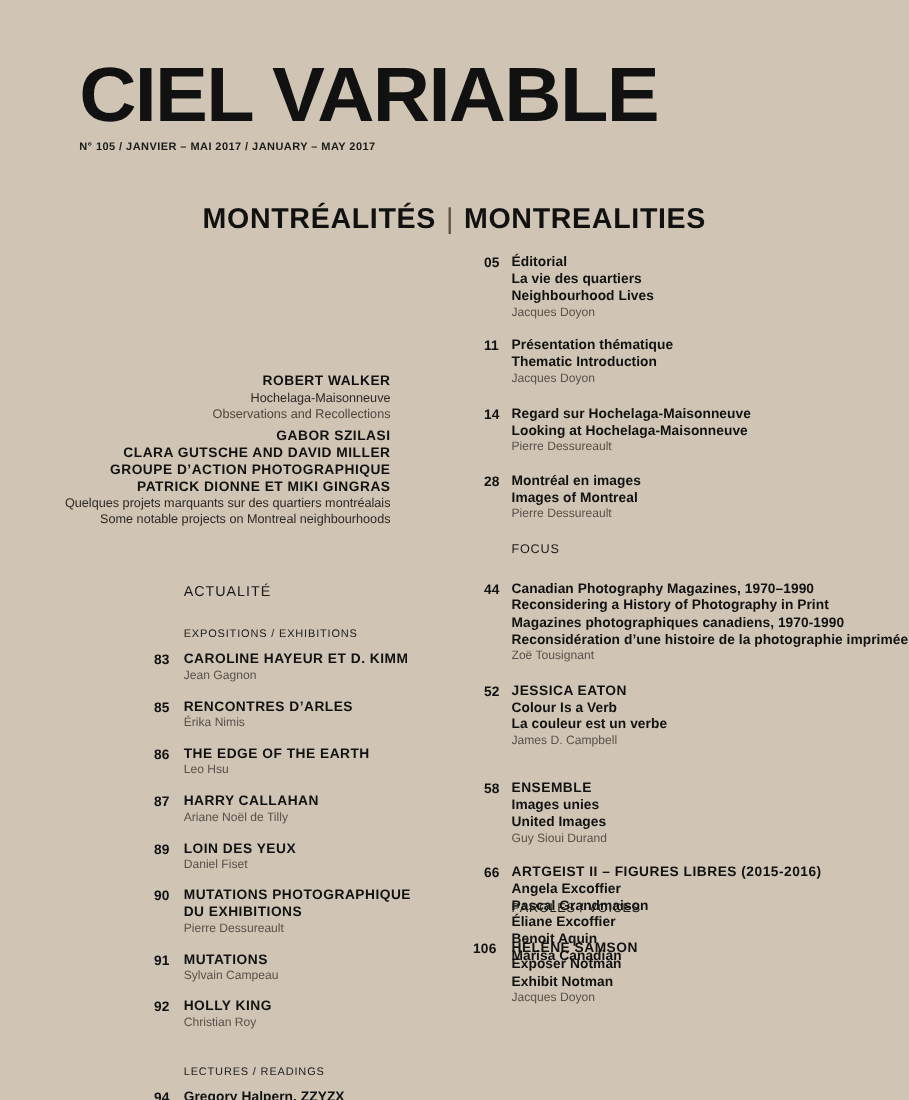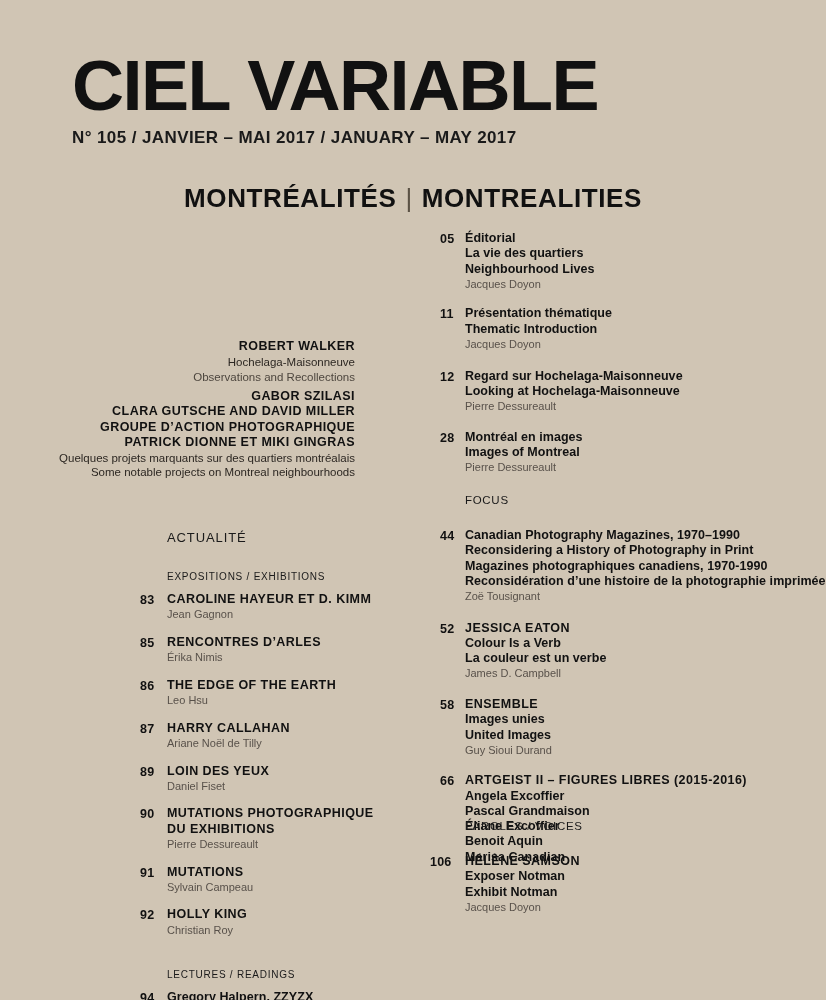--- a/index.html
+++ b/index.html
@@ -36,21 +36,21 @@
     font-weight: bold;
     letter-spacing: -1.5px;
     line-height: 0.92;
     color: #111;
     margin: 0;
     transform: scaleX(1.03);
     transform-origin: left center;
   }
   .masthead-sub {
     margin-top: 10px;
-    font-size: 17px;
+    font-size: 10px;
     font-weight: bold;
     letter-spacing: 0.4px;
     color: #1a1a1a;
   }
 
   
   .section-heading {
     position: absolute;
     left: 0;
     top: 183px;
@@ -222,21 +222,21 @@
     </div>
 
     <div class="r-entry">
       <span class="num">11</span>
       <div class="title-line">Présentation thématique</div>
       <div class="title-line">Thematic Introduction</div>
       <div class="author-line">Jacques Doyon</div>
     </div>
 
     <div class="r-entry" style="margin-top:19px;">
-      <span class="num">12</span>
+      <span class="num">14</span>
       <div class="title-line">Regard sur Hochelaga-Maisonneuve</div>
       <div class="title-line">Looking at Hochelaga-Maisonneuve</div>
       <div class="author-line">Pierre Dessureault</div>
     </div>
 
     <div class="r-entry" style="margin-top:18px;">
       <span class="num">28</span>
       <div class="title-line">Montréal en images</div>
       <div class="title-line">Images of Montreal</div>
       <div class="author-line">Pierre Dessureault</div>
@@ -257,21 +257,21 @@
     </div>
 
     <div class="r-entry" style="margin-top:19px;">
       <span class="num">52</span>
       <div class="title-line caps">JESSICA EATON</div>
       <div class="title-line">Colour Is a Verb</div>
       <div class="title-line">La couleur est un verbe</div>
       <div class="author-line">James D. Campbell</div>
     </div>
 
-    <div class="r-entry" style="margin-top:18px;">
+    <div class="r-entry" style="margin-top:30px;">
       <span class="num">58</span>
       <div class="title-line caps">ENSEMBLE</div>
       <div class="title-line">Images unies</div>
       <div class="title-line">United Images</div>
       <div class="author-line">Guy Sioui Durand</div>
     </div>
 
     <div class="r-entry" style="margin-top:18px;">
       <span class="num">66</span>
       <div class="title-line caps">ARTGEIST II – FIGURES LIBRES (2015-2016)</div>

